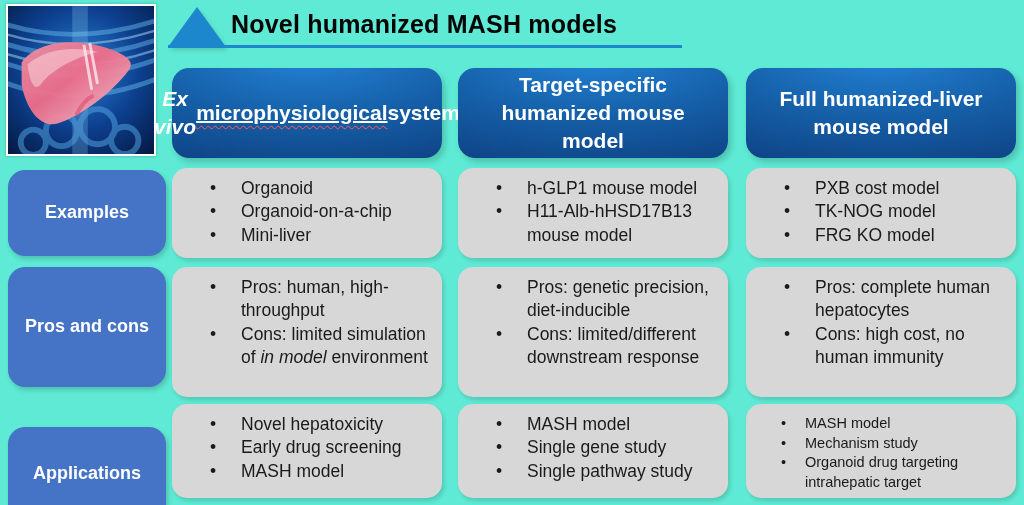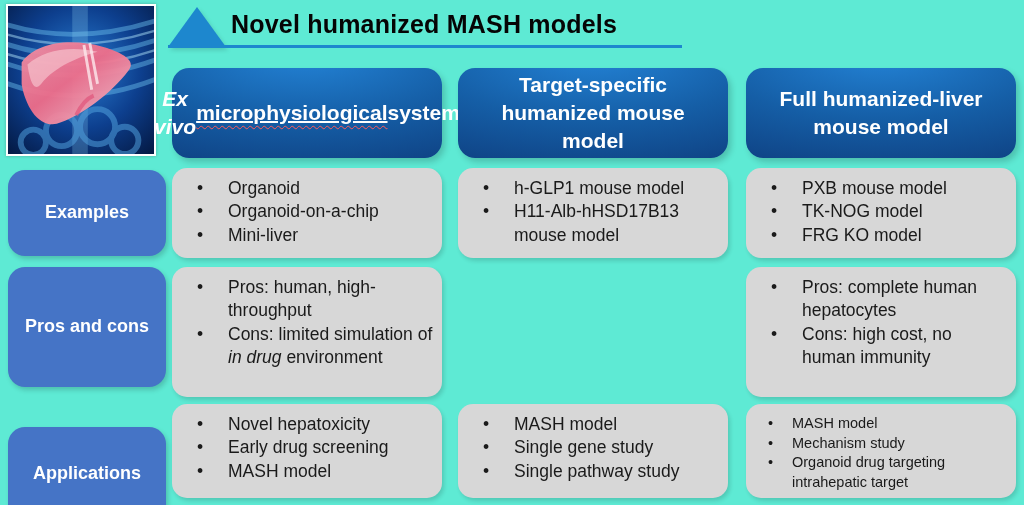--- a/index.html
+++ b/index.html
@@ -51,21 +51,21 @@
   
   .cell{
     position:absolute;width:270px;border-radius:15px;background:#d7d7d7;
     box-sizing:border-box;padding:9px 8px 6px 0;font-size:17.5px;line-height:1.33;
     box-shadow:2px 3px 4px rgba(0,0,0,.14);
   }
   .r1{top:168px;height:90px}
   .r2{top:267px;height:130px}
   .r3{top:404px;height:94px}
   .cell ul{list-style:none;margin:0;padding:0;}
-  .cell li{position:relative;padding-left:56px;}
+  .cell li{position:relative;padding-left:56px;margin-left:13px;}
   .cell li::before{content:"\2022";position:absolute;left:25px;top:0;}
   .cell.small{font-size:14.5px;line-height:1.35;padding-top:10px;}
   .cell.small li{padding-left:46px;}
   .cell.small li::before{left:22px;}
 </style>
 </head>
 <body>
 
 <div class="slide">
 
@@ -132,30 +132,36 @@
       </ul>
   </div>
   <div class="cell col-2 r1">
     <ul>
         <li>h-GLP1 mouse model</li>
         <li>H11-Alb-hHSD17B13 mouse model</li>
       </ul>
   </div>
   <div class="cell col-3 r1">
     <ul>
-        <li>PXB mouse model</li>
+        <li>PXB cost model</li>
         <li>TK-NOG model</li>
         <li>FRG KO model</li>
       </ul>
   </div>
 
   <div class="cell col-1 r2">
     <ul>
         <li>Pros: human, high-throughput</li>
-        <li>Cons: limited simulation of <i>in drug</i> environment</li>
+        <li>Cons: limited simulation of <i>in model</i> environment</li>
+      </ul>
+  </div>
+  <div class="cell col-2 r2">
+    <ul>
+        <li>Pros: genetic precision, diet-inducible</li>
+        <li>Cons: limited/different downstream response</li>
       </ul>
   </div>
   <div class="cell col-3 r2">
     <ul>
         <li>Pros: complete human hepatocytes</li>
         <li>Cons: high cost, no human immunity</li>
       </ul>
   </div>
 
   <div class="cell col-1 r3">

